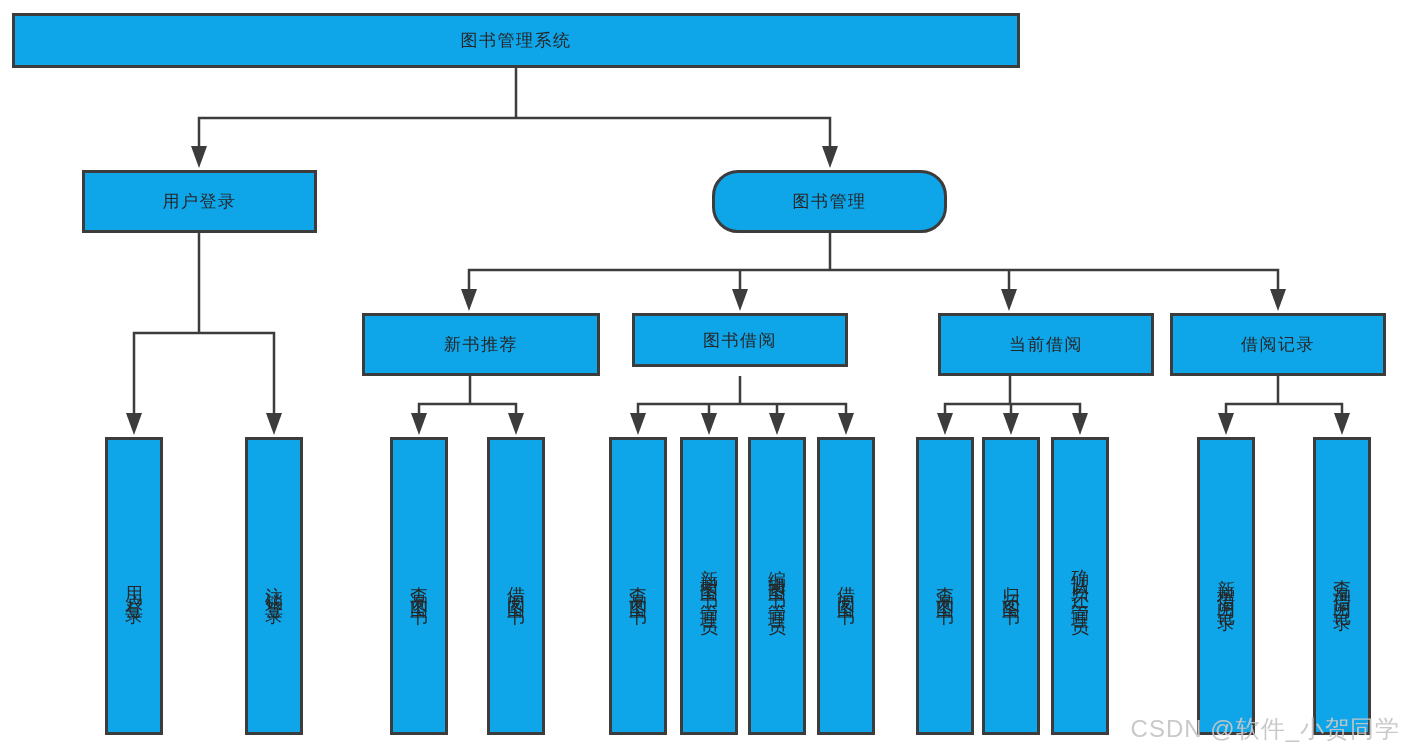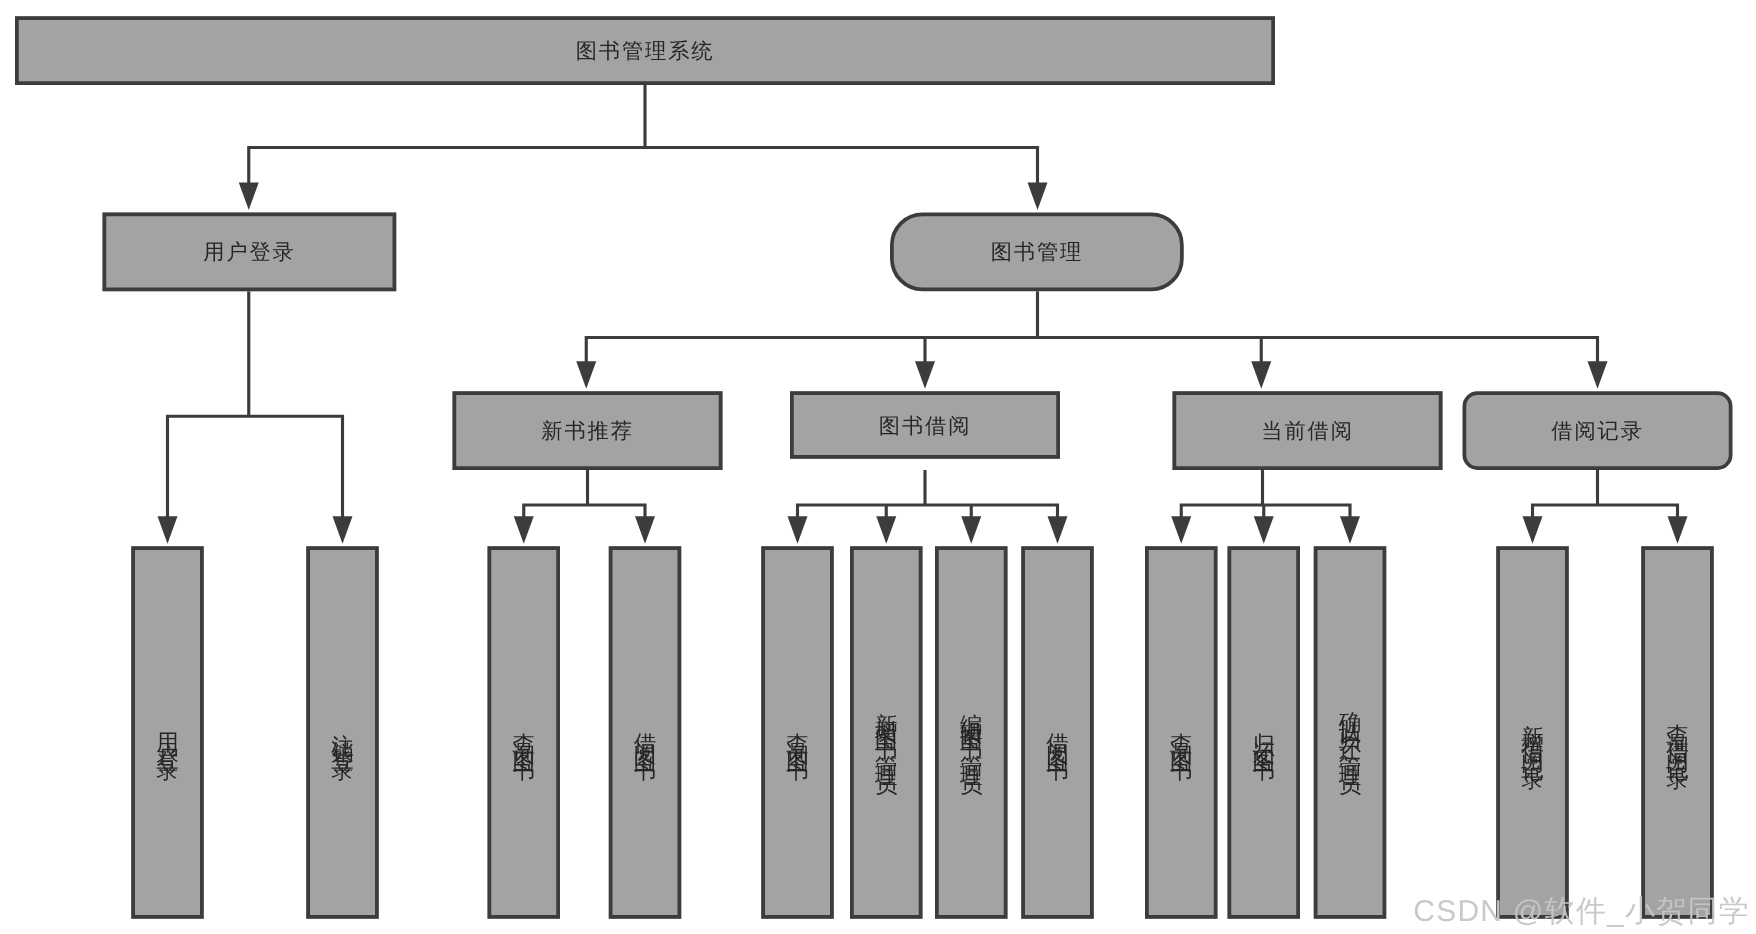--- a/index.html
+++ b/index.html
@@ -9,21 +9,21 @@
     background:#ffffff;
     font-family:"Liberation Sans","DejaVu Sans",sans-serif;
     overflow:hidden;
   }
   svg.connectors {
     position:absolute; left:0; top:0; width:1405px; height:747px;
     z-index:0;
   }
   .node {
     position:absolute;
-    background:#a3a3a3;
+    background:#0ea5e9;
     border:3px solid #3c3c3c;
     box-sizing:border-box;
     display:flex;
     align-items:center;
     justify-content:center;
     color:#262626;
     z-index:1;
   }
   .h  { font-size:17px; letter-spacing:1.5px; }
   .v  {
@@ -86,24 +86,24 @@
       <polygon points="1218,413 1234,413 1226,435"></polygon>
       <polygon points="1334,413 1350,413 1342,435"></polygon>
     </g>
   </svg>
 
   <div class="node h" style="left:12px; top:13px; width:1008px; height:55px;">图书管理系统</div>
 
   <div class="node h" style="left:82px; top:170px; width:235px; height:63px;">用户登录</div>
   <div class="node h" style="left:712px; top:170px; width:235px; height:63px;border-radius:26px;">图书管理</div>
 
-  <div class="node h" style="left:362px; top:313px; width:216px; height:63px;">新书推荐</div>
+  <div class="node h" style="left:362px; top:313px; width:238px; height:63px;">新书推荐</div>
   <div class="node h" style="left:632px; top:313px; width:216px; height:54px;">图书借阅</div>
   <div class="node h" style="left:938px; top:313px; width:216px; height:63px;">当前借阅</div>
-  <div class="node h" style="left:1170px; top:313px; width:216px; height:63px;border-radius:12px;">借阅记录</div>
+  <div class="node h" style="left:1170px; top:313px; width:216px; height:63px;">借阅记录</div>
 
   <div class="node v" style="left:105px; top:437px; width:58px; height:298px;">用户登录</div>
   <div class="node v" style="left:245px; top:437px; width:58px; height:298px;">注销登录</div>
 
   <div class="node v" style="left:390px; top:437px; width:58px; height:298px;">查询图书</div>
   <div class="node v" style="left:487px; top:437px; width:58px; height:298px;">借阅图书</div>
 
   <div class="node v" style="left:609px; top:437px; width:58px; height:298px;">查询图书</div>
   <div class="node v" style="left:680px; top:437px; width:58px; height:298px;">新增图书（管理员）</div>
   <div class="node v" style="left:748px; top:437px; width:58px; height:298px;">编辑图书（管理员）</div>

